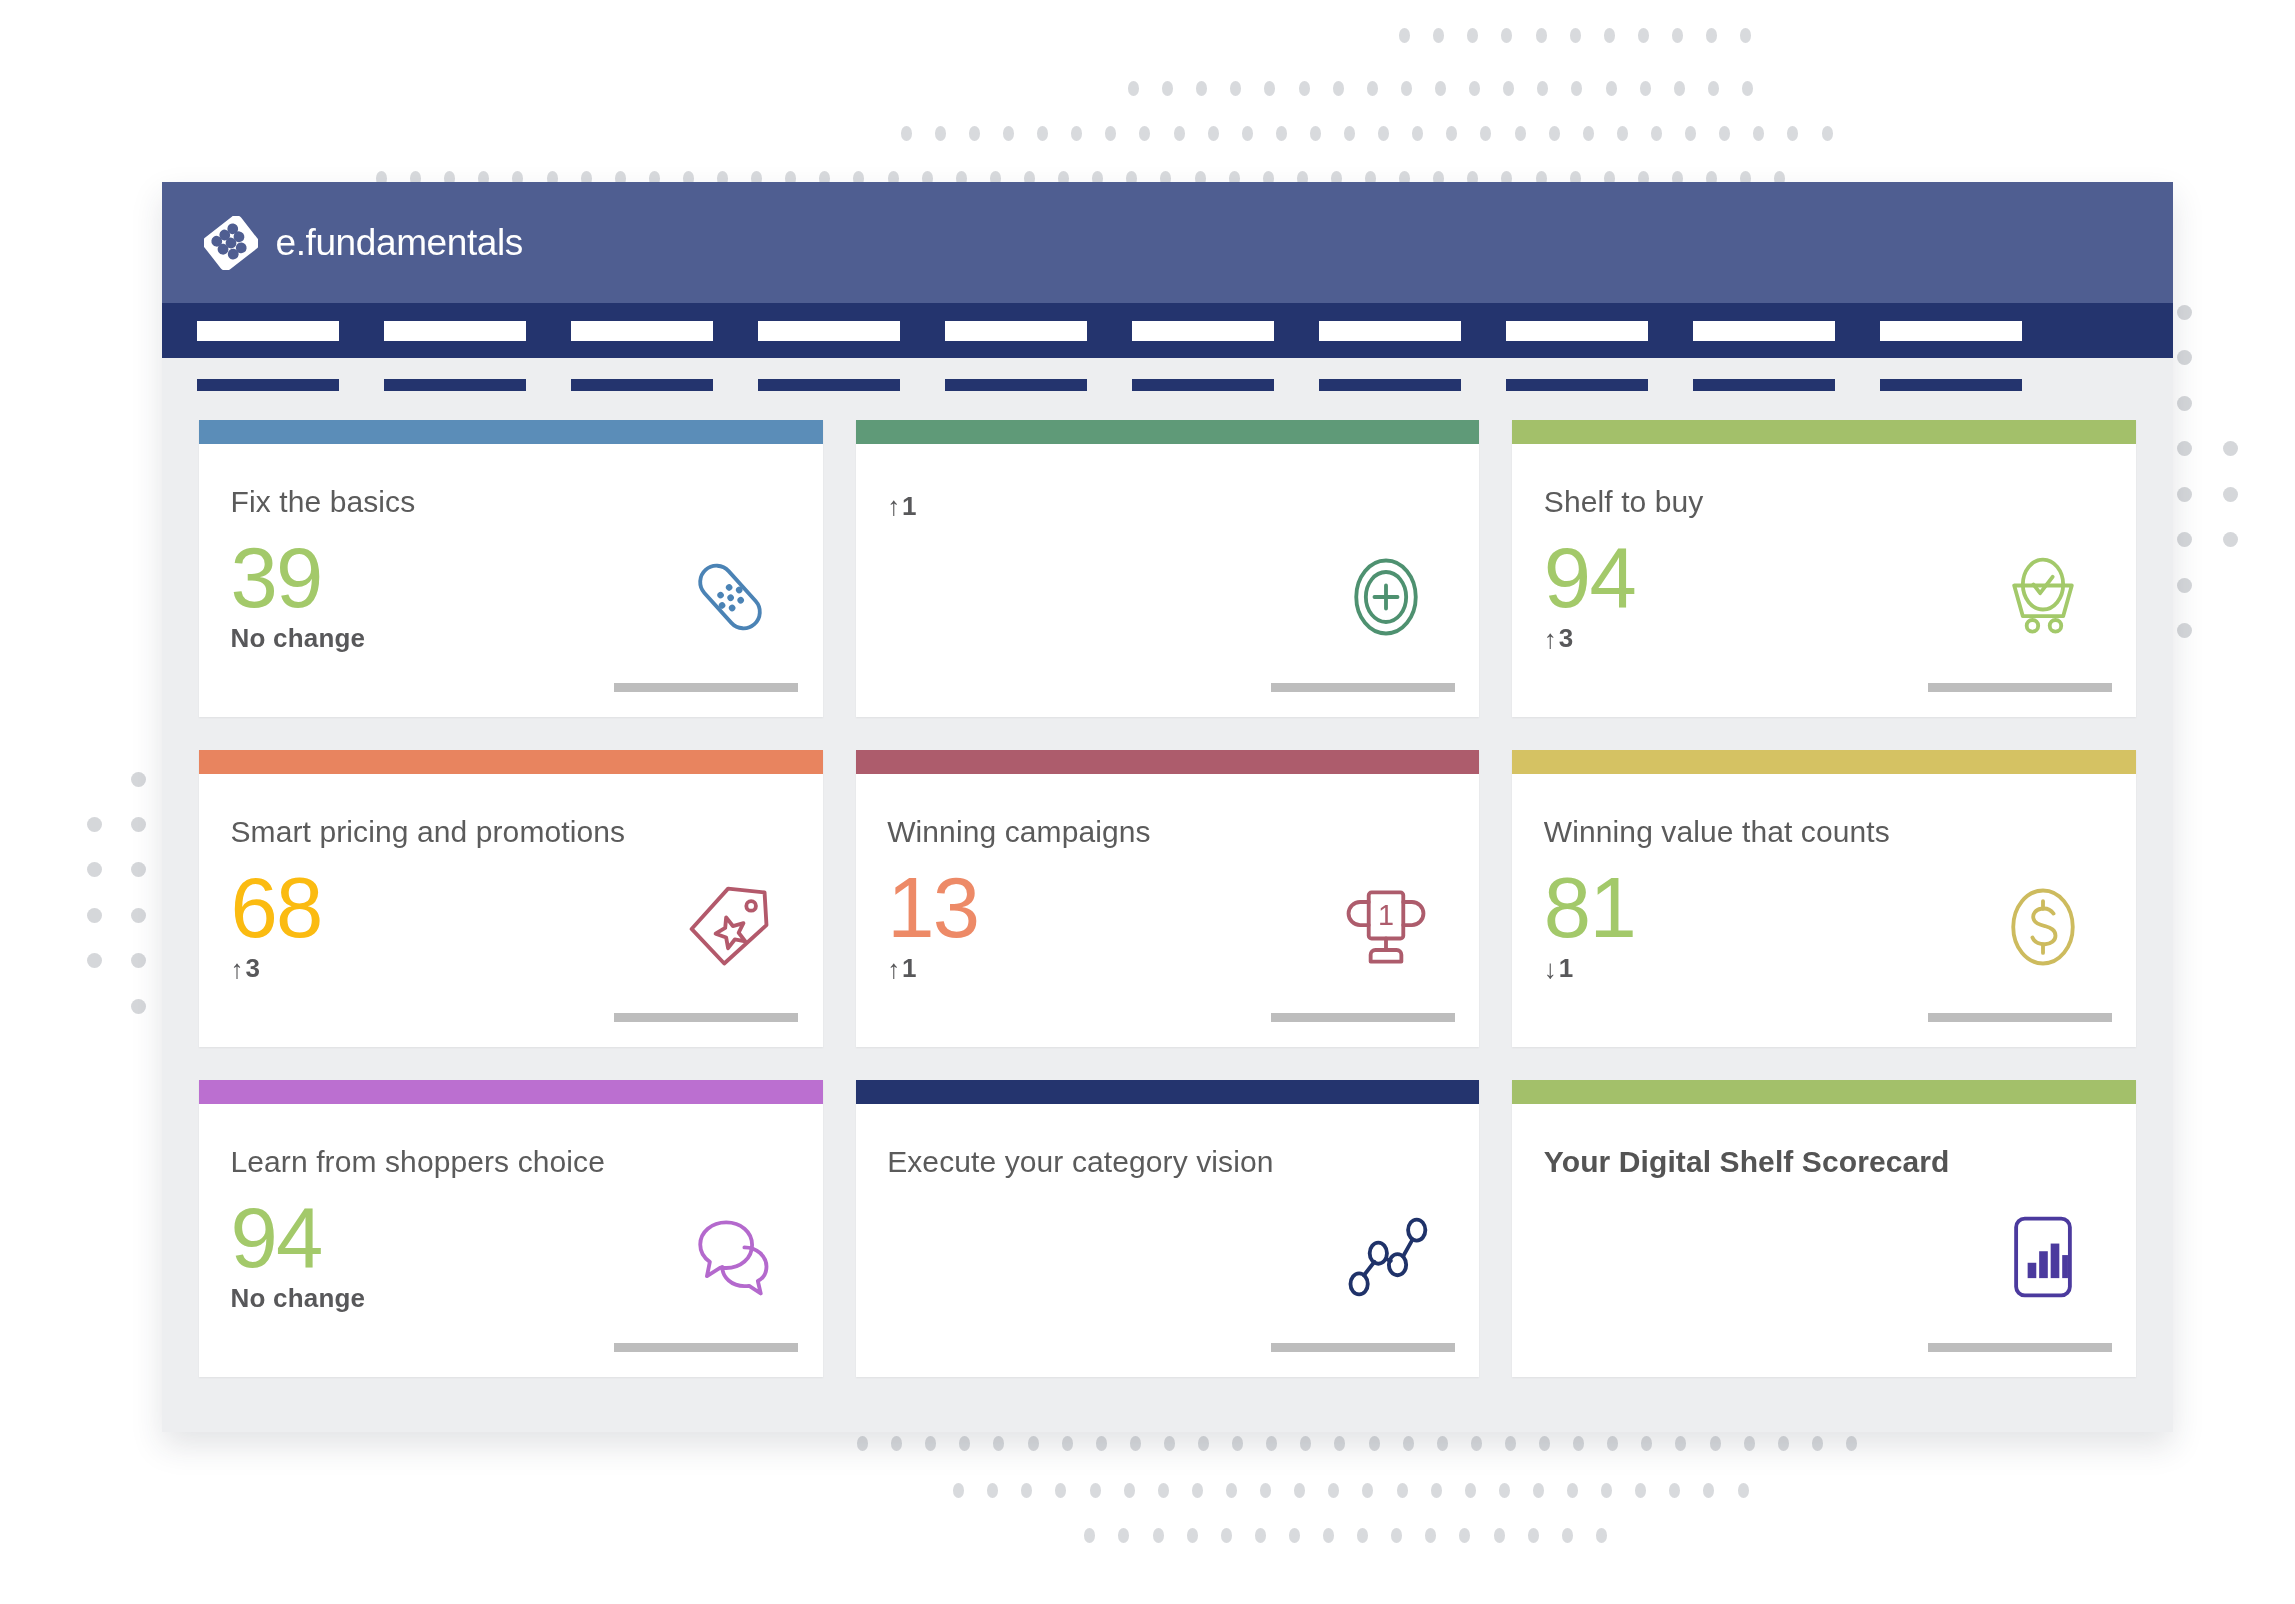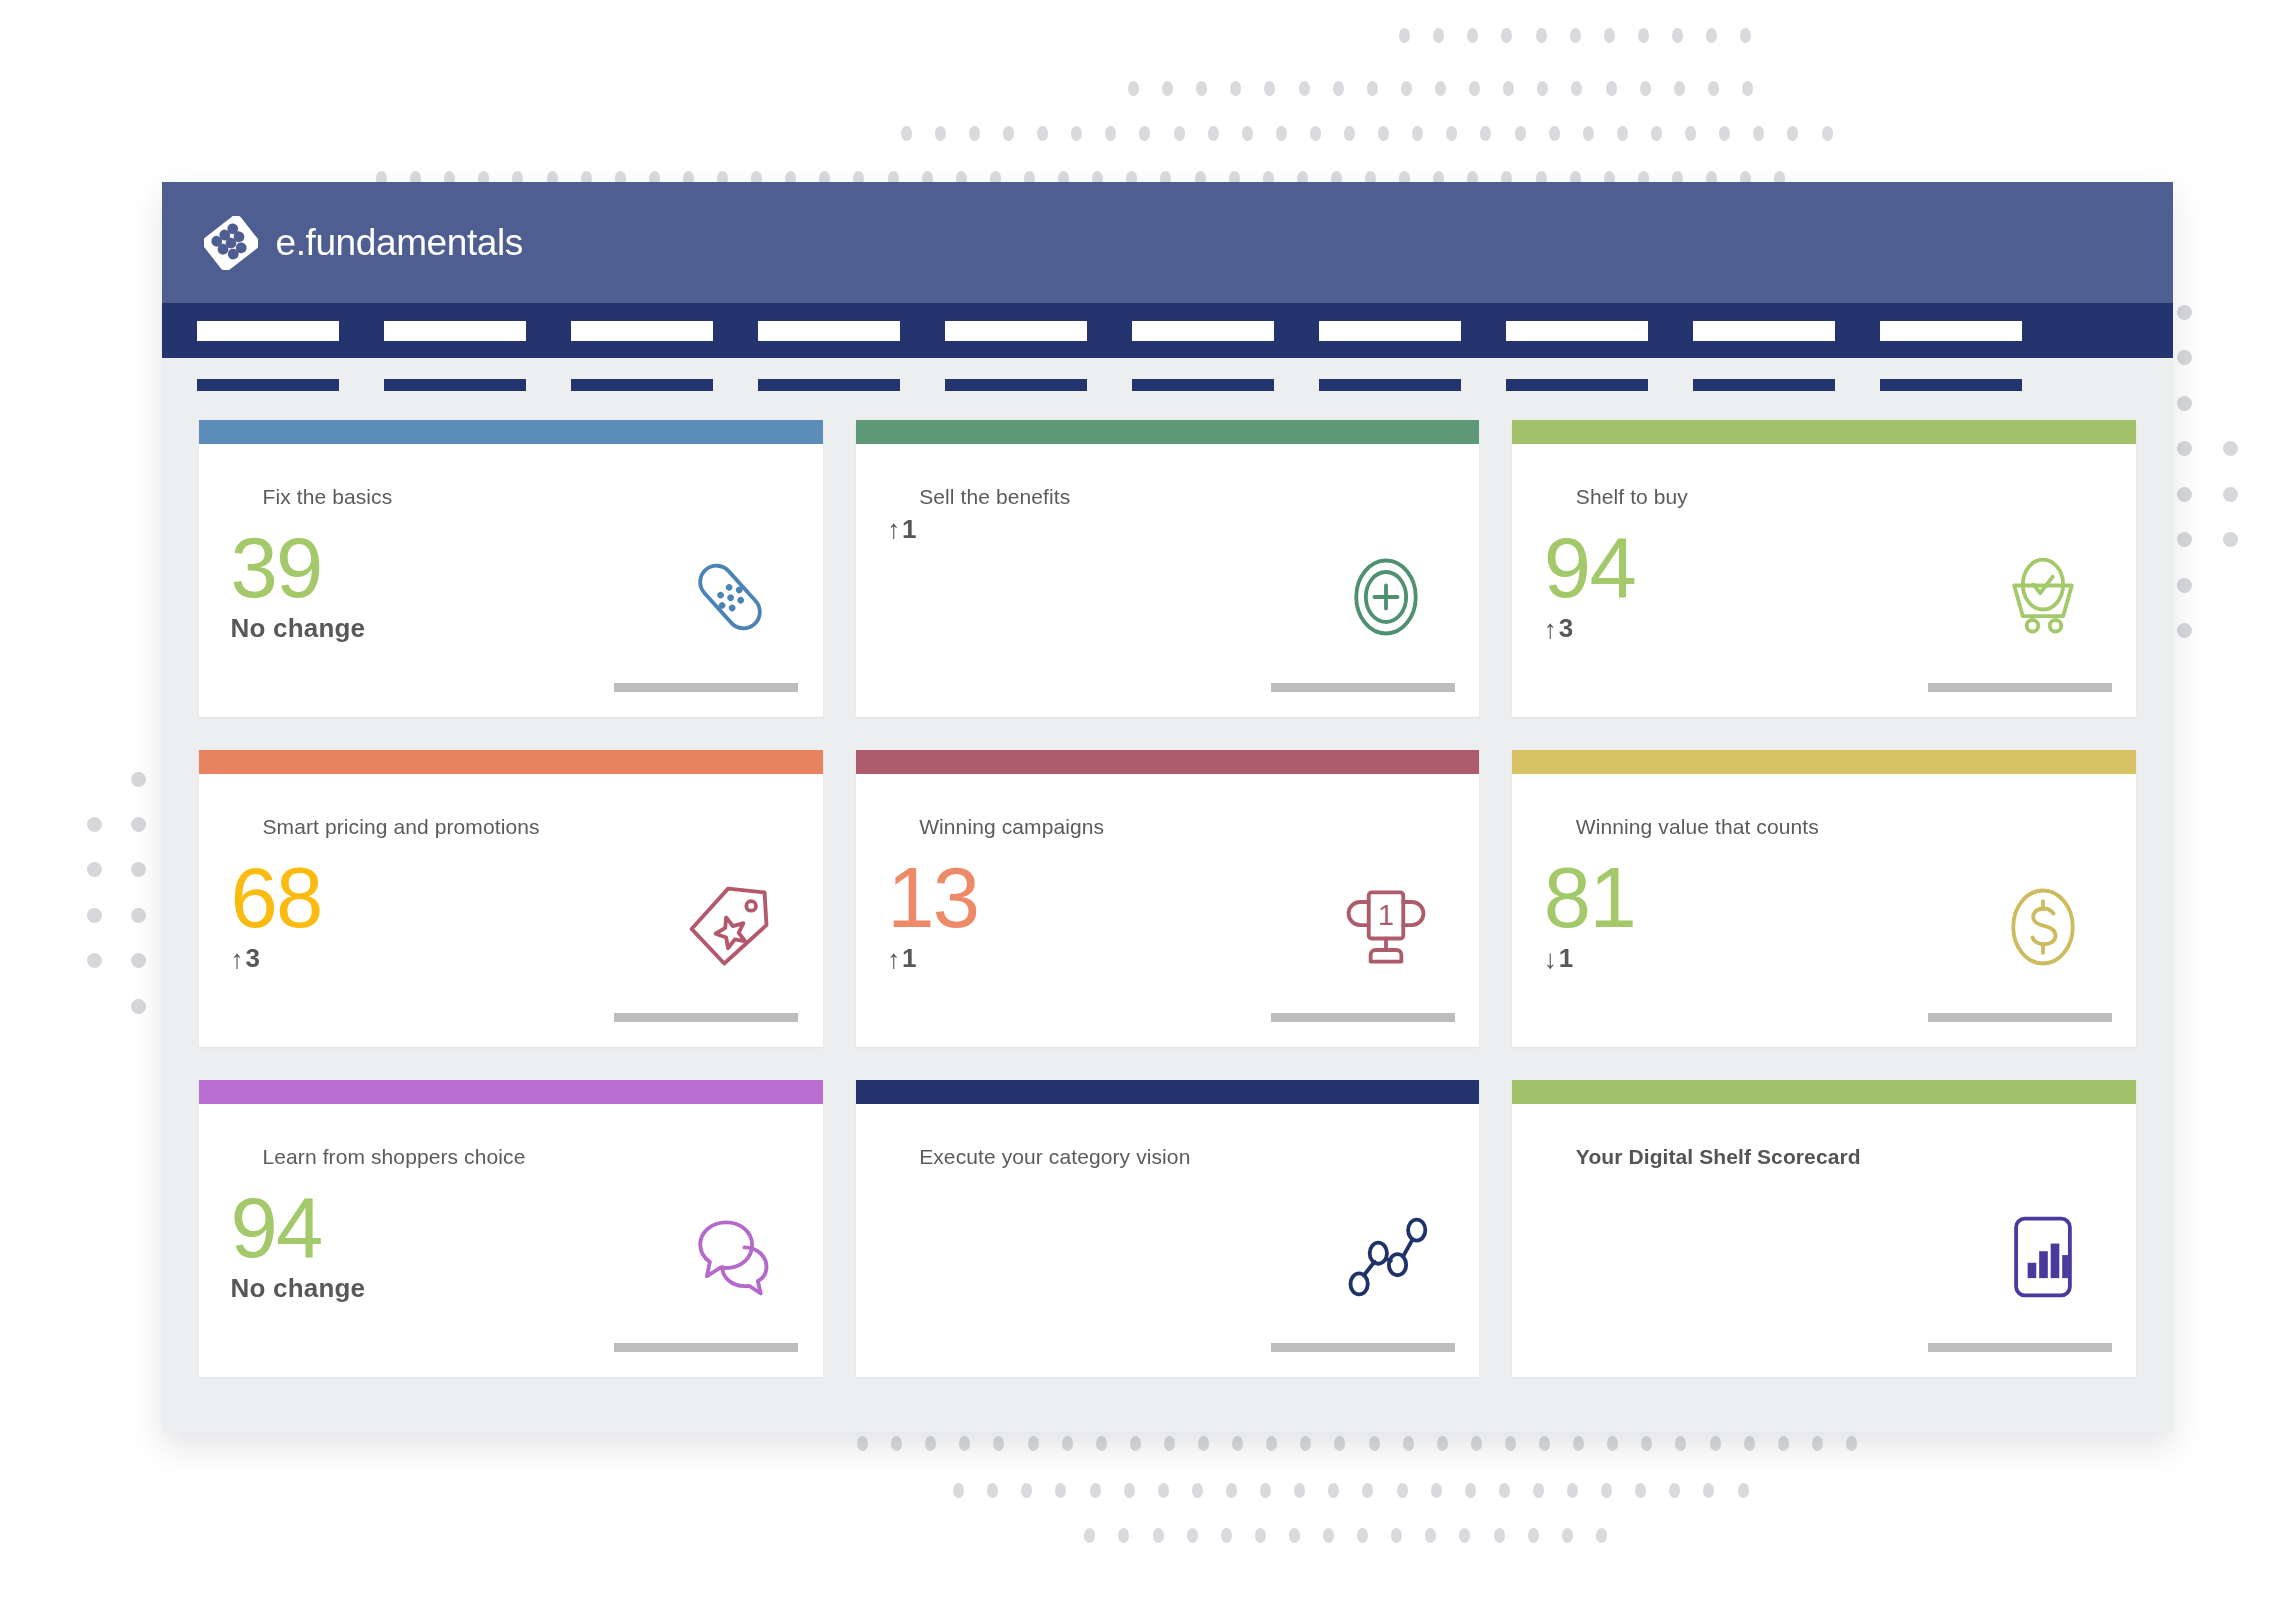--- a/index.html
+++ b/index.html
@@ -104,26 +104,25 @@
     flex-direction: column;
     box-shadow: 0 0.9px 1.7px rgba(0,0,0,.06);
   }
   .card-accent { height: 24.5px; width: 100%; flex: none; }
   .card-body {
     flex: 1;
     position: relative;
     padding: 41px 45px 0 31.5px;
   }
   .card-title {
-    font-size: 21px;
+    font-size: 30px;
     color: #5b5b5b;
     font-weight: 400;
     letter-spacing: 0.1px;
     line-height: 1.1;
-    margin-left: 32px;
   }
   .card-title.bold { font-weight: 700; color: #545454; }
 
   .card-score {
     font-size: 85px;
     line-height: .92;
     font-weight: 400;
     letter-spacing: -1.7px;
     margin-top: 21px;
   }
@@ -431,21 +430,20 @@
                   <circle cx="56" cy="60" r="3.4"></circle>
                 </g>
               </g>
             </svg></div>
           <div class="card-footer-bar"></div>
         </div>
       </div>
       <div class="card">
         <div class="card-accent" style="background: rgb(95, 154, 120);"></div>
         <div class="card-body">
-          <div class="card-title">Sell the benefits</div>
           <div class="card-delta">
             <span class="delta-arrow">↑</span>
             <span>1</span>
           </div>
           <div class="card-icon"><svg viewBox="0 0 100 100" fill="none" stroke="#4e9170" stroke-width="4" stroke-linecap="round" stroke-linejoin="round">
               <ellipse cx="50" cy="50" rx="31" ry="38"></ellipse>
               <ellipse cx="50" cy="50" rx="21" ry="26"></ellipse>
               <path d="M50 38v24M38 50h24"></path>
             </svg></div>
           <div class="card-footer-bar"></div>

